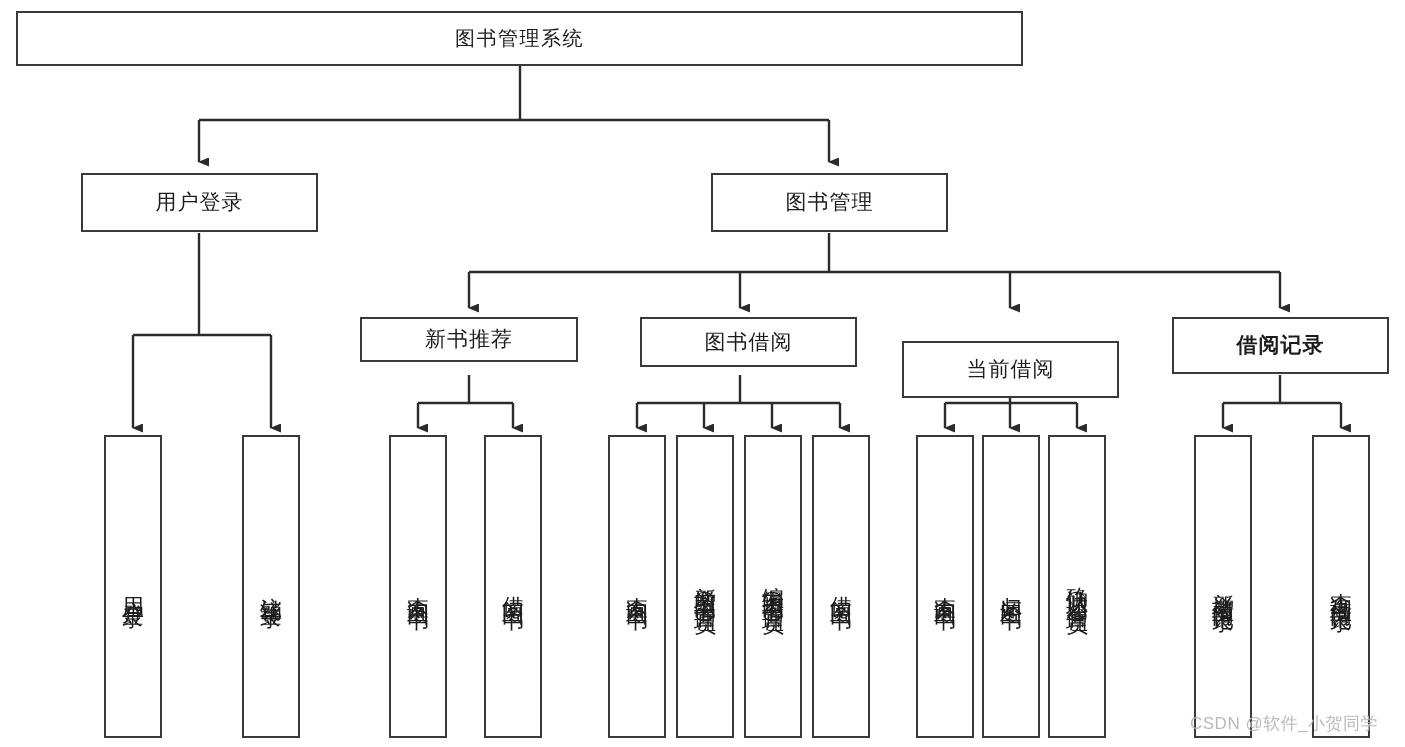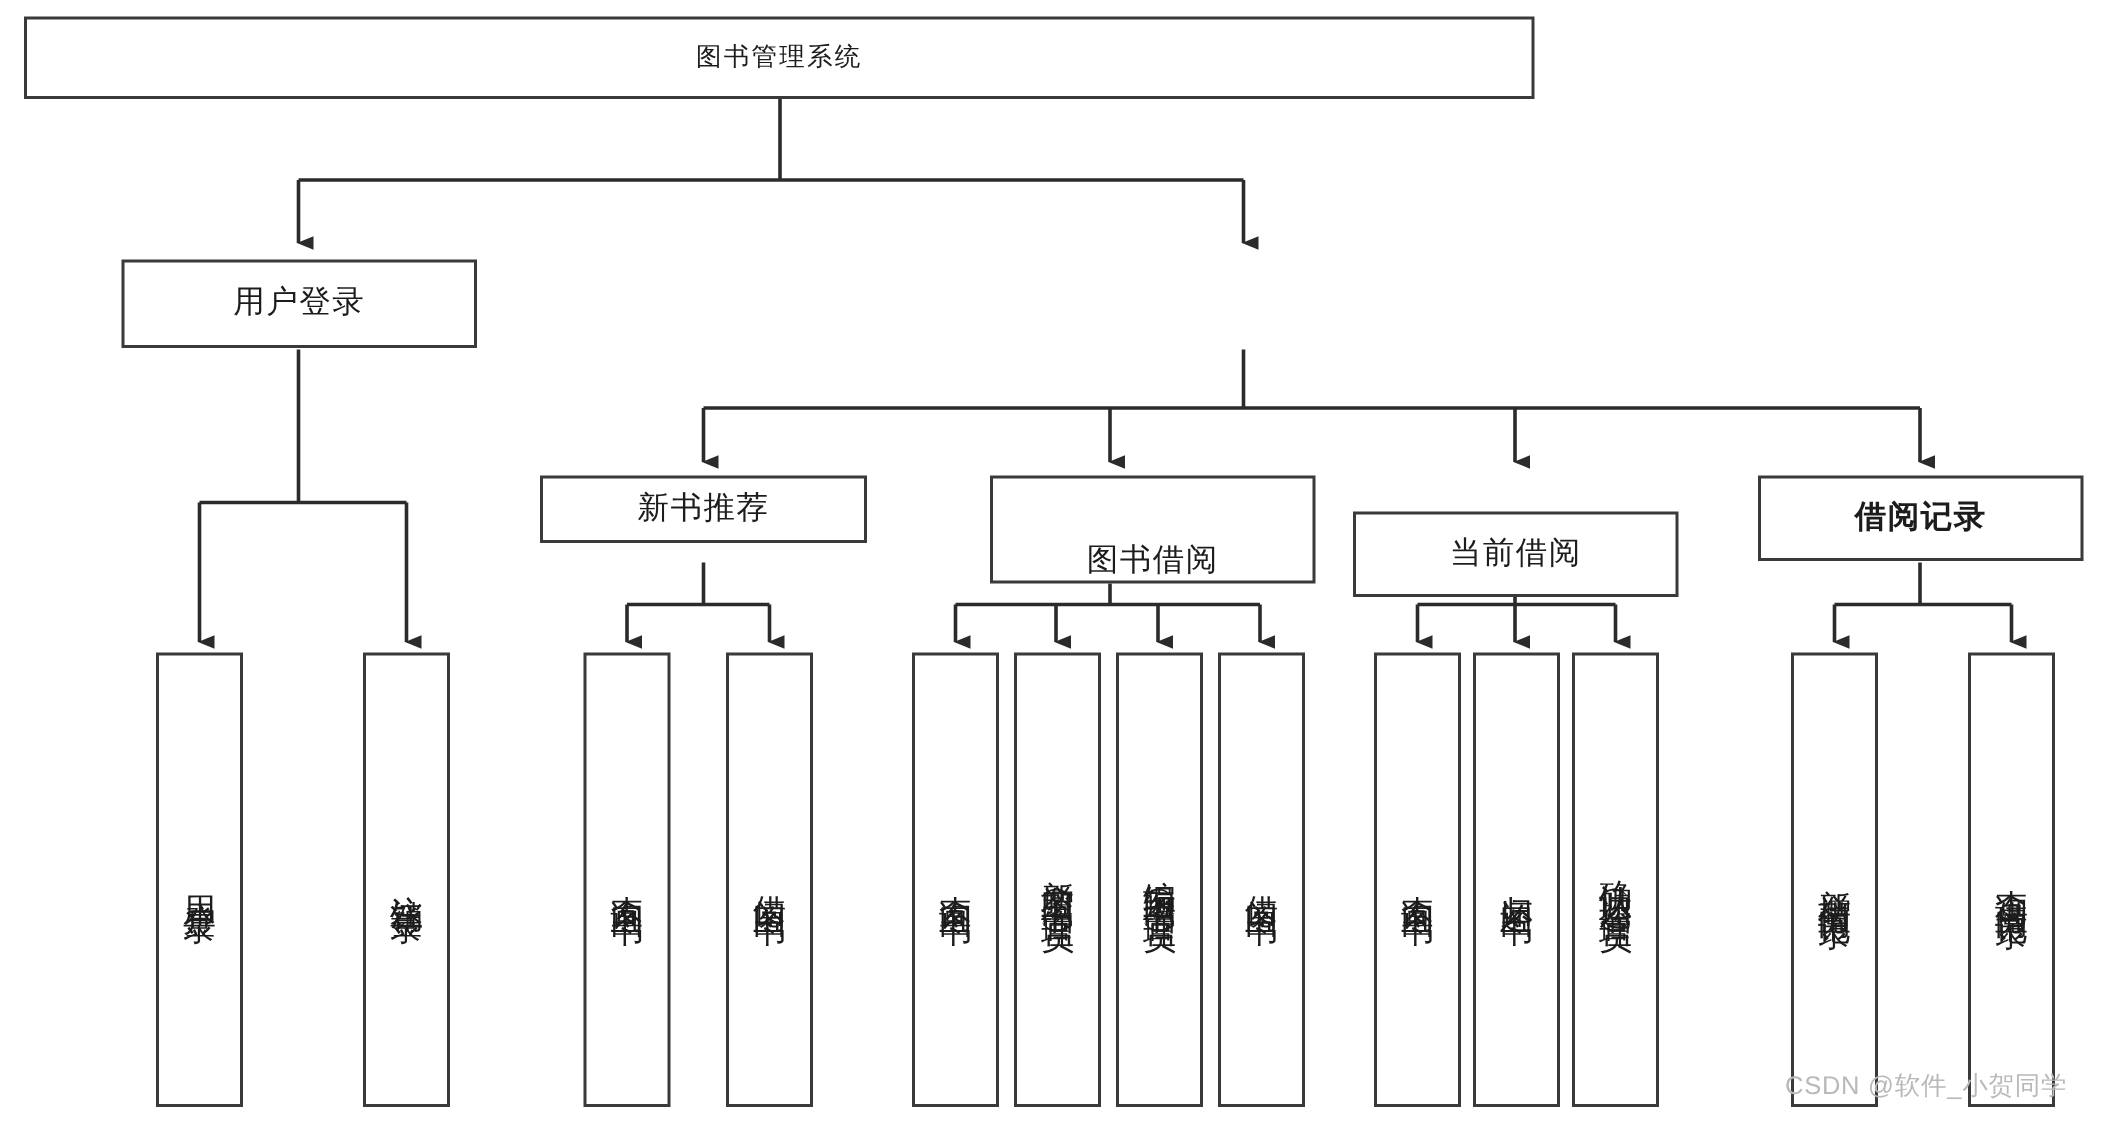--- a/index.html
+++ b/index.html
@@ -40,21 +40,21 @@
     text-align: center;
     line-height: 1.18;
     color: #1c1c1c;
   }
   .node.horizontal .node-label {
     font-size: 21px;
     letter-spacing: 1px;
     white-space: nowrap;
   }
   .node.root .node-label {
-    font-size: 17px;
+    font-size: 20px;
     letter-spacing: 1.5px;
   }
   .node.vertical {
     align-items: center;
     justify-content: center;
     padding: 4px 0;
   }
   .node.vertical .node-label {
     writing-mode: vertical-rl;
     text-orientation: upright;
@@ -129,25 +129,28 @@
     </g>
   </svg>
 
   <div class="node root horizontal" style="left:16px; top:11px; width:1007px; height:55px;">
     <span class="node-label">图书管理系统</span>
   </div>
 
   <div class="node horizontal" style="left:81px; top:173px; width:237px; height:59px;">
     <span class="node-label">用户登录</span>
   </div>
+  <div class="node horizontal" style="left:711px; top:173px; width:237px; height:59px;">
+    <span class="node-label">图书管理</span>
+  </div>
 
   <div class="node horizontal" style="left:360px; top:317px; width:218px; height:45px;">
     <span class="node-label">新书推荐</span>
   </div>
-  <div class="node horizontal" style="left:660px; top:317px; width:217px; height:72px;align-items:flex-end;">
+  <div class="node horizontal" style="left:640px; top:317px; width:217px; height:50px;">
     <span class="node-label">图书借阅</span>
   </div>
   <div class="node horizontal" style="left:902px; top:317px; width:217px; height:57px;margin-top:24px;">
     <span class="node-label">当前借阅</span>
   </div>
   <div class="node horizontal" style="left:1172px; top:317px; width:217px; height:57px;font-weight:bold;">
     <span class="node-label">借阅记录</span>
   </div>
 
   <div class="node vertical" style="left:104px; top:435px; width:58px; height:303px;">

